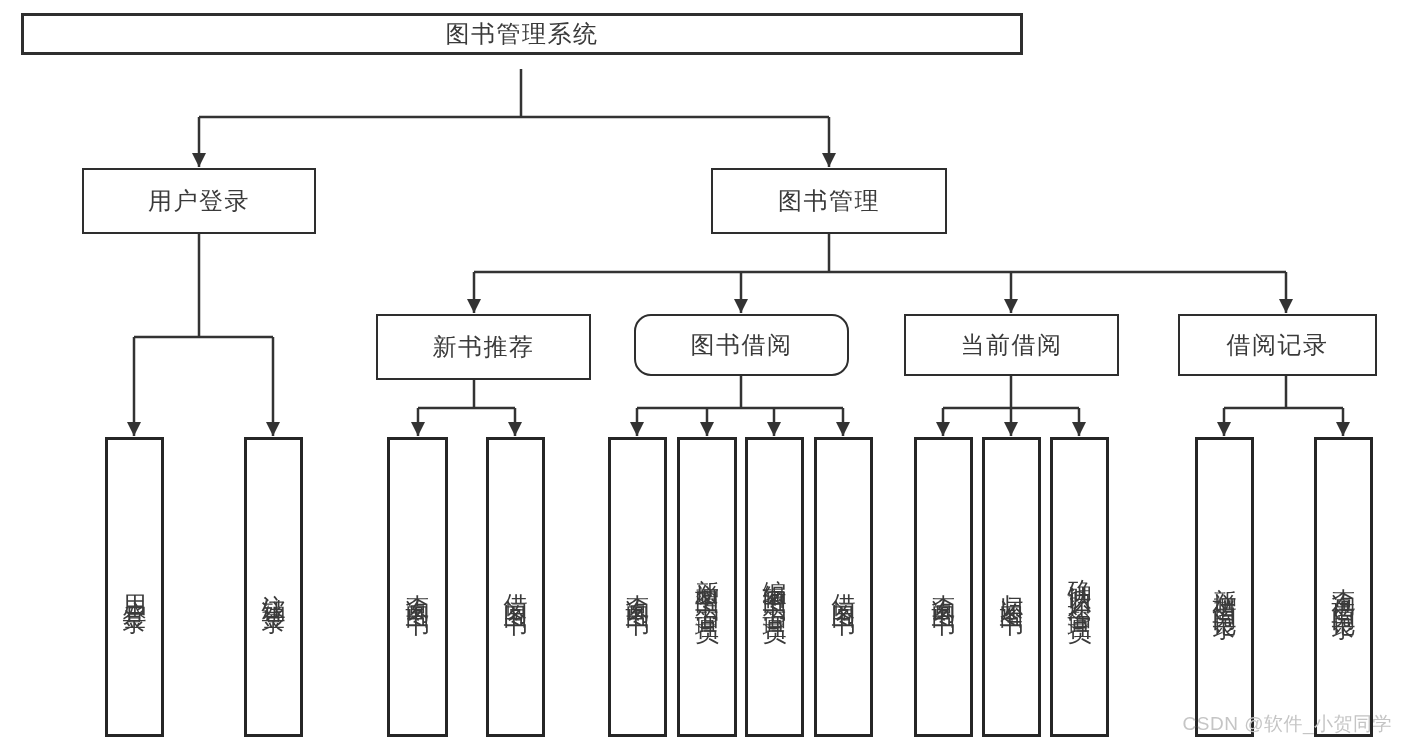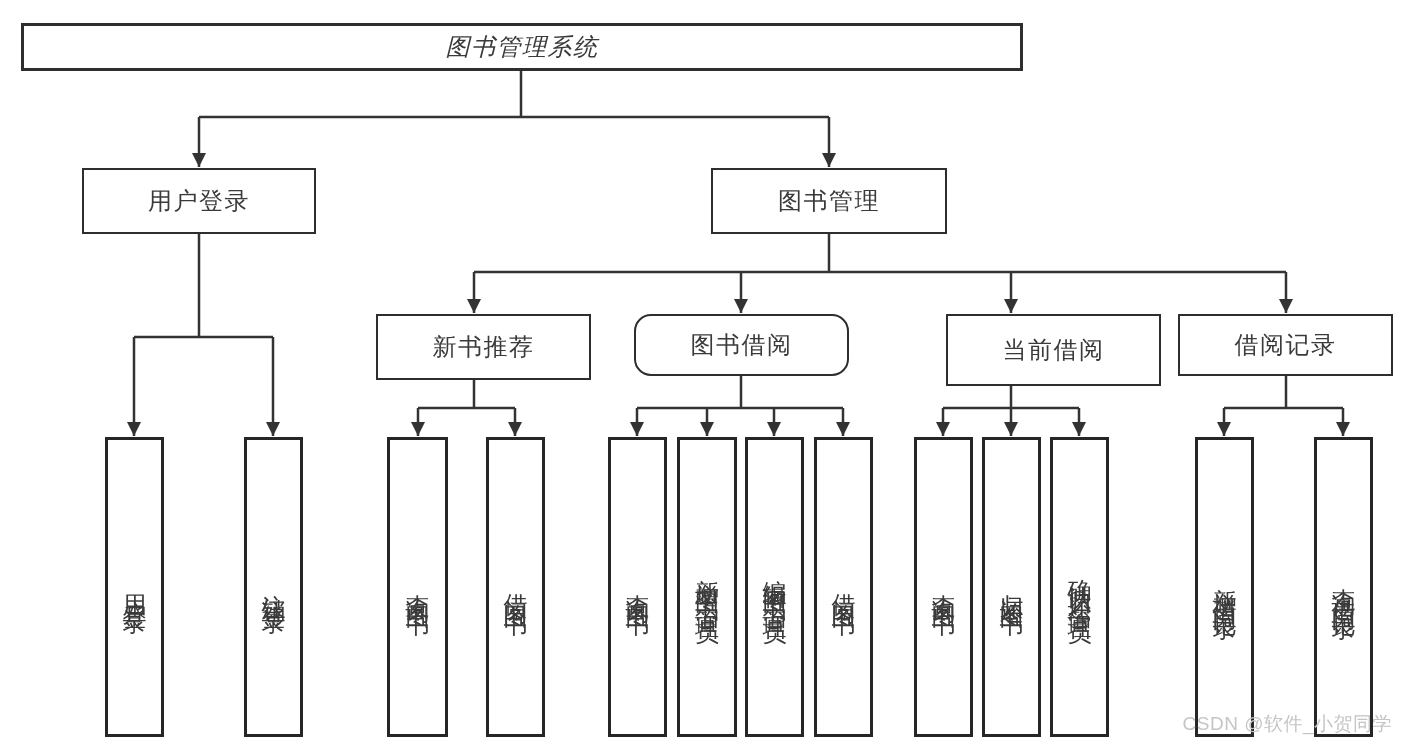--- a/index.html
+++ b/index.html
@@ -89,41 +89,41 @@
     <line class="awire" x1="843" y1="408" x2="843" y2="436" marker-end="url(#arrowhead)"></line>
 
     <line class="awire" x1="943" y1="408" x2="943" y2="436" marker-end="url(#arrowhead)"></line>
     <line class="awire" x1="1011" y1="408" x2="1011" y2="436" marker-end="url(#arrowhead)"></line>
     <line class="awire" x1="1079" y1="408" x2="1079" y2="436" marker-end="url(#arrowhead)"></line>
 
     <line class="awire" x1="1224" y1="408" x2="1224" y2="436" marker-end="url(#arrowhead)"></line>
     <line class="awire" x1="1343" y1="408" x2="1343" y2="436" marker-end="url(#arrowhead)"></line>
   </svg>
 
-  <div class="node root hnode" style="left:21px;top:23px;width:1002px;height:48px;font-style:italic;">
+  <div class="node root hnode" style="left:21px;top:13px;width:1002px;height:42px;">
     <span>图书管理系统</span>
   </div>
 
   <div class="node hnode" style="left:82px;top:168px;width:234px;height:66px;">
     <span>用户登录</span>
   </div>
   <div class="node hnode" style="left:711px;top:168px;width:236px;height:66px;align-items:center;">
     <span>图书管理</span>
   </div>
 
   <div class="node hnode" style="left:376px;top:314px;width:215px;height:66px;">
     <span>新书推荐</span>
   </div>
   <div class="node hnode" style="left:634px;top:314px;width:215px;height:62px;border-radius:17px;">
     <span>图书借阅</span>
   </div>
-  <div class="node hnode" style="left:904px;top:314px;width:215px;height:72px;margin-left:42px;">
+  <div class="node hnode" style="left:904px;top:314px;width:215px;height:62px;">
     <span>当前借阅</span>
   </div>
-  <div class="node hnode" style="left:1178px;top:314px;width:215px;height:62px;text-align:right;">
+  <div class="node hnode" style="left:1178px;top:314px;width:199px;height:62px;text-align:right;">
     <span>借阅记录</span>
   </div>
 
   <div class="node leaf" style="left:105px;">
     <span class="vtext">用户登录</span>
   </div>
   <div class="node leaf" style="left:244px;">
     <span class="vtext">注销登录</span>
   </div>
 

